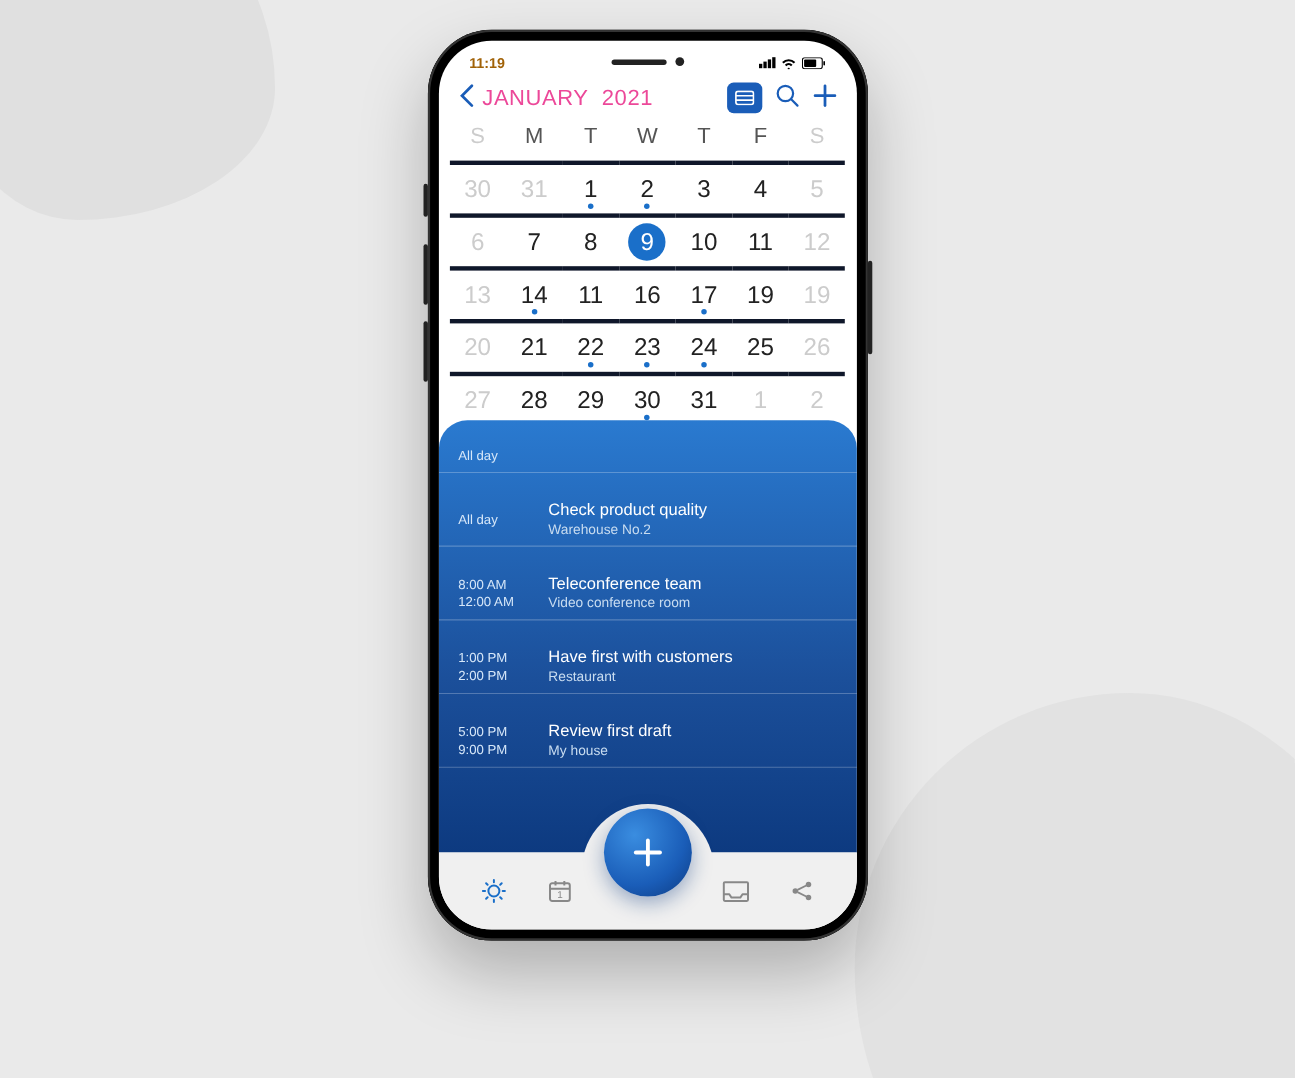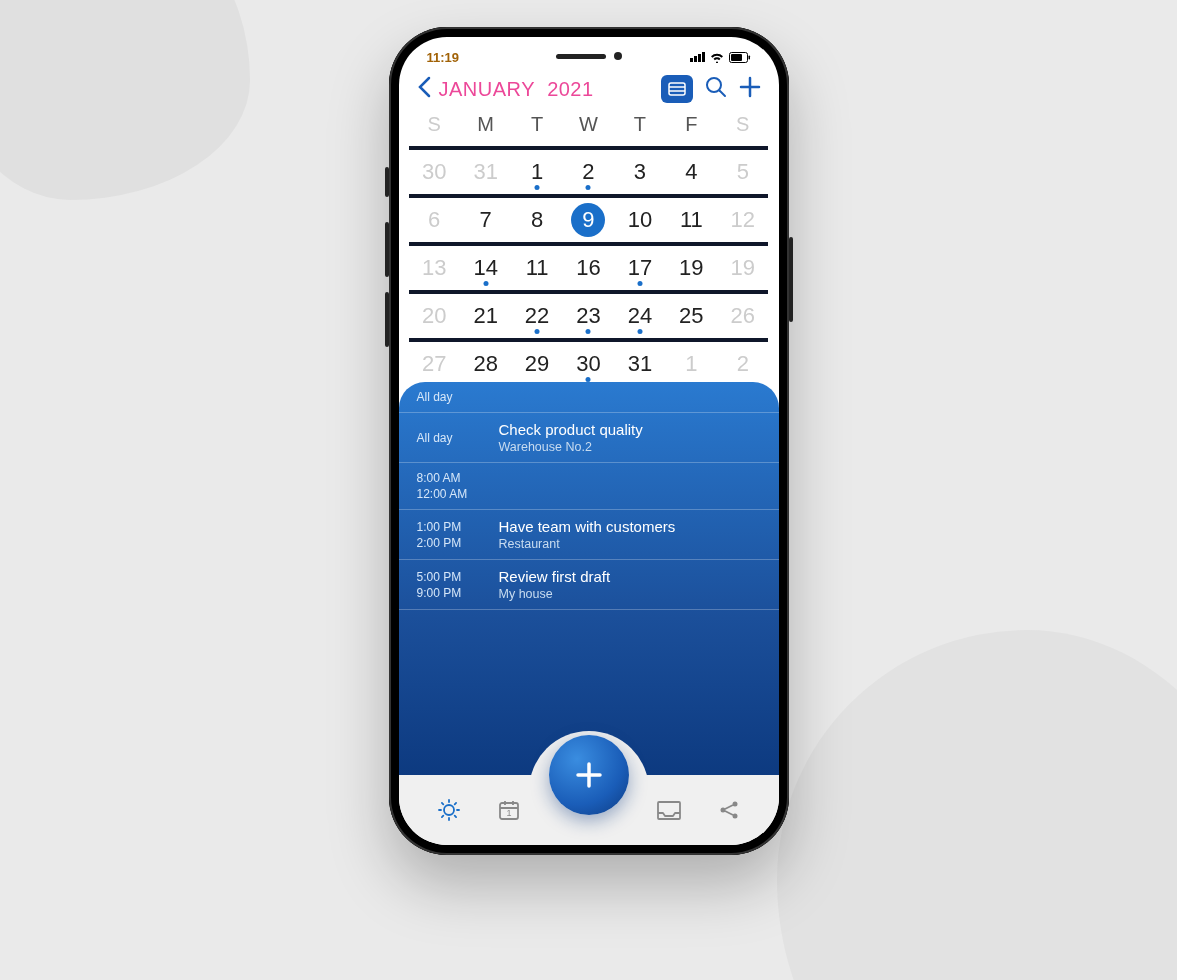--- a/index.html
+++ b/index.html
@@ -153,20 +153,21 @@
   border-radius: 26px 26px 0 0;
   color: #fff;
   overflow: visible;
   position: relative;
   margin-top: -4px;
 }
 .event-row {
   display: flex;
   border-bottom: 1px solid rgba(255,255,255,0.25);
   padding: 8px 0;
+  margin-top: 17px;
 }
 .event-time {
   width: 100px;
   padding-left: 18px;
   font-size: 12px;
   color: #d6e7f9;
   display: flex;
   flex-direction: column;
   justify-content: center;
   gap: 2px;
@@ -422,28 +423,32 @@
           <div class="event-body">
             <div class="event-title">Check product quality</div>
             <div class="event-sub">Warehouse  No.2</div>
           </div>
         </div>
         <div class="event-row">
           <div class="event-time">
             <div>8:00 AM</div>
             <div>12:00 AM</div>
           </div>
+          <div class="event-body">
+            <div class="event-title">Teleconference team</div>
+            <div class="event-sub">Video conference room</div>
+          </div>
         </div>
         <div class="event-row">
           <div class="event-time">
             <div>1:00 PM</div>
             <div>2:00 PM</div>
           </div>
           <div class="event-body">
-            <div class="event-title">Have team with customers</div>
+            <div class="event-title">Have first with customers</div>
             <div class="event-sub">Restaurant</div>
           </div>
         </div>
         <div class="event-row">
           <div class="event-time">
             <div>5:00 PM</div>
             <div>9:00 PM</div>
           </div>
           <div class="event-body">
             <div class="event-title">Review first draft</div>

